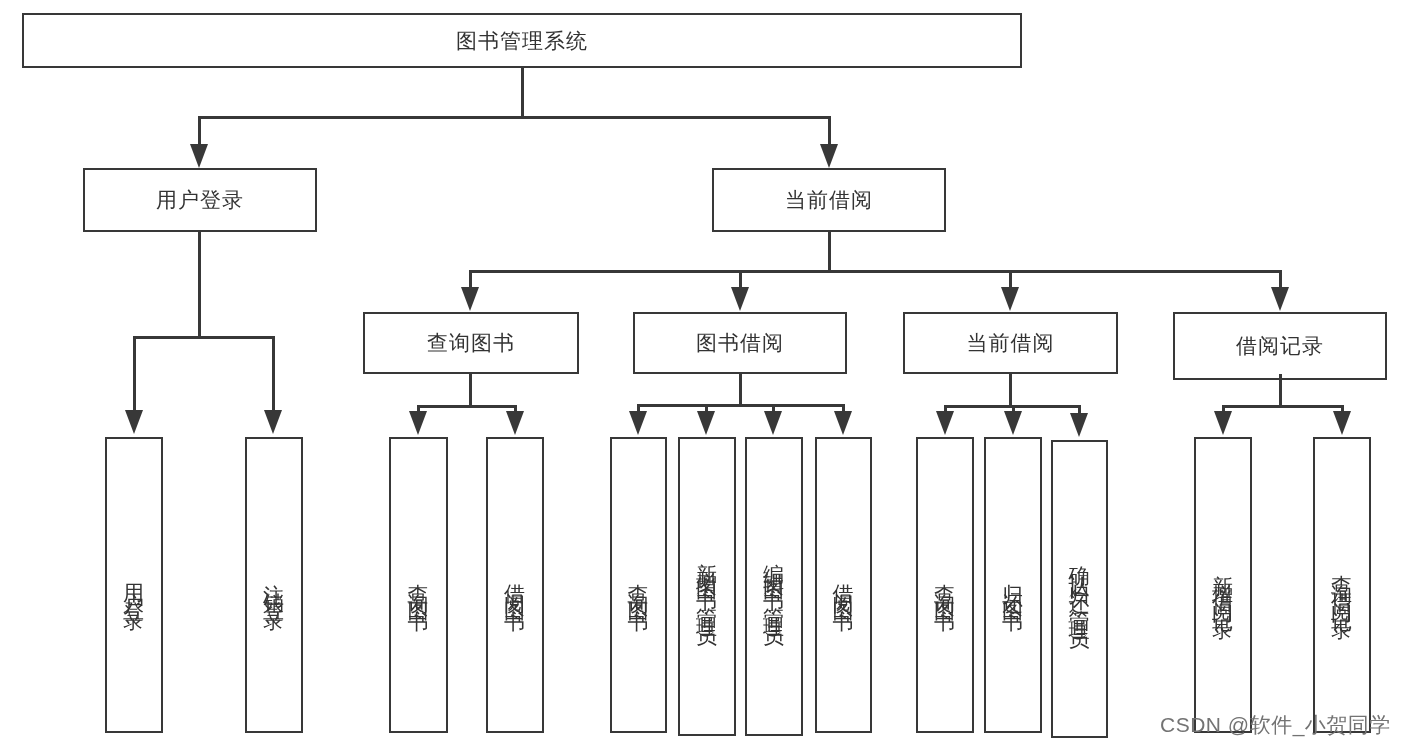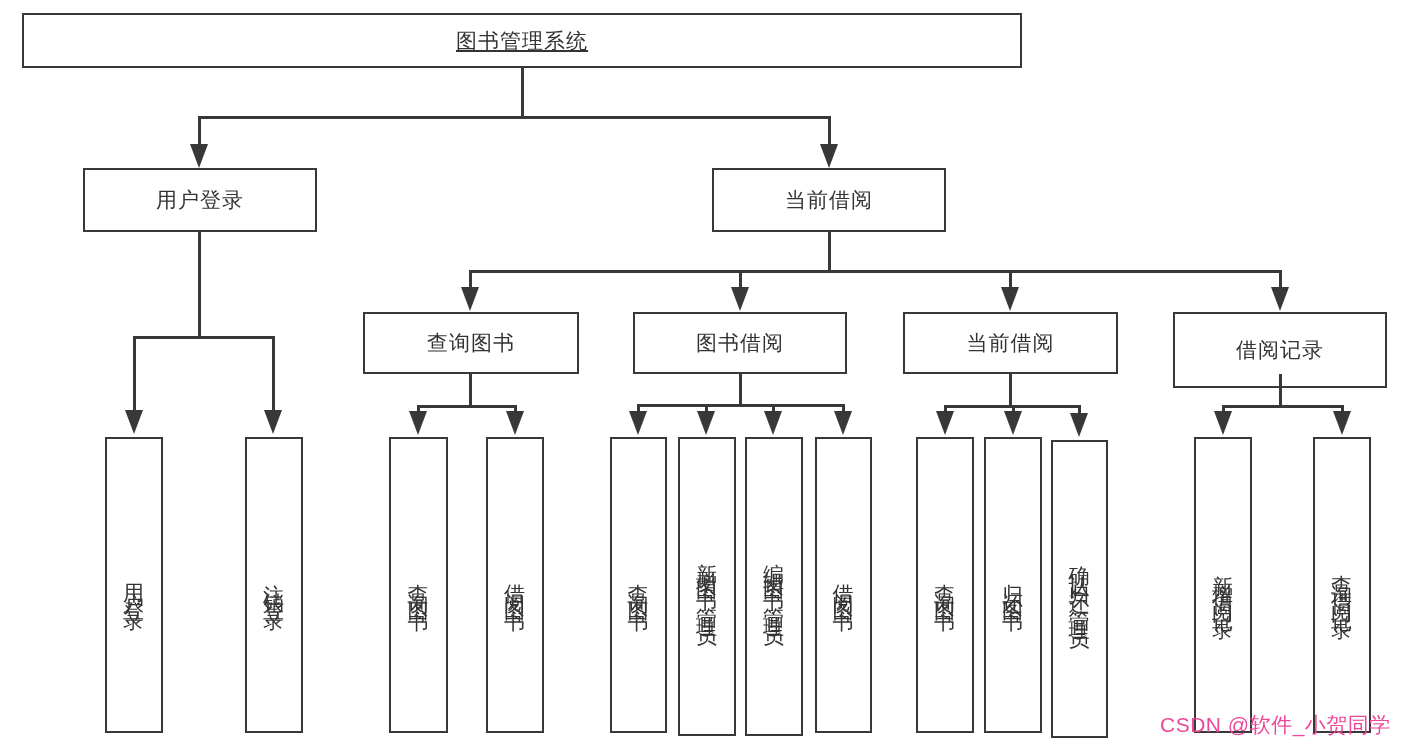--- a/index.html
+++ b/index.html
@@ -35,43 +35,43 @@
   .vline{position:absolute;width:2.5px;background:#383838;}
   .arrow{
     position:absolute;width:0;height:0;
     border-left:9px solid transparent;
     border-right:9px solid transparent;
     border-top:24px solid #383838;
   }
   .watermark{
     position:absolute;
     font-size:21px;
-    color:#ec4899;
+    color:#737373;
     letter-spacing:0.5px;
     white-space:nowrap;
   }
 </style>
 </head>
 <body>
 
 <div id="canvas">
 
-  <div class="node" style="left:22px;top:13px;width:1000px;height:55px;text-decoration:underline;">图书管理系统</div>
+  <div class="node" style="left:22px;top:13px;width:1000px;height:55px;">图书管理系统</div>
 
   <div class="node" style="left:83px;top:168px;width:234px;height:64px;">用户登录</div>
 
   <div class="node" style="left:712px;top:168px;width:234px;height:64px;">当前借阅</div>
 
   <div class="node" style="left:363px;top:312px;width:216px;height:62px;">查询图书</div>
 
   <div class="node" style="left:633px;top:312px;width:214px;height:62px;">图书借阅</div>
 
   <div class="node" style="left:903px;top:312px;width:215px;height:62px;">当前借阅</div>
 
-  <div class="node" style="left:1173px;top:312px;width:214px;height:76px;">借阅记录</div>
+  <div class="node" style="left:1173px;top:312px;width:214px;height:68px;">借阅记录</div>
 
   <div class="node vnode" style="left:105px;top:437px;width:58px;height:296px;">用户登录</div>
 
   <div class="node vnode" style="left:245px;top:437px;width:58px;height:296px;">注销登录</div>
 
   <div class="node vnode" style="left:389px;top:437px;width:59px;height:296px;">查询图书</div>
 
   <div class="node vnode" style="left:486px;top:437px;width:58px;height:296px;">借阅图书</div>
 
   <div class="node vnode" style="left:610px;top:437px;width:57px;height:296px;">查询图书</div>

